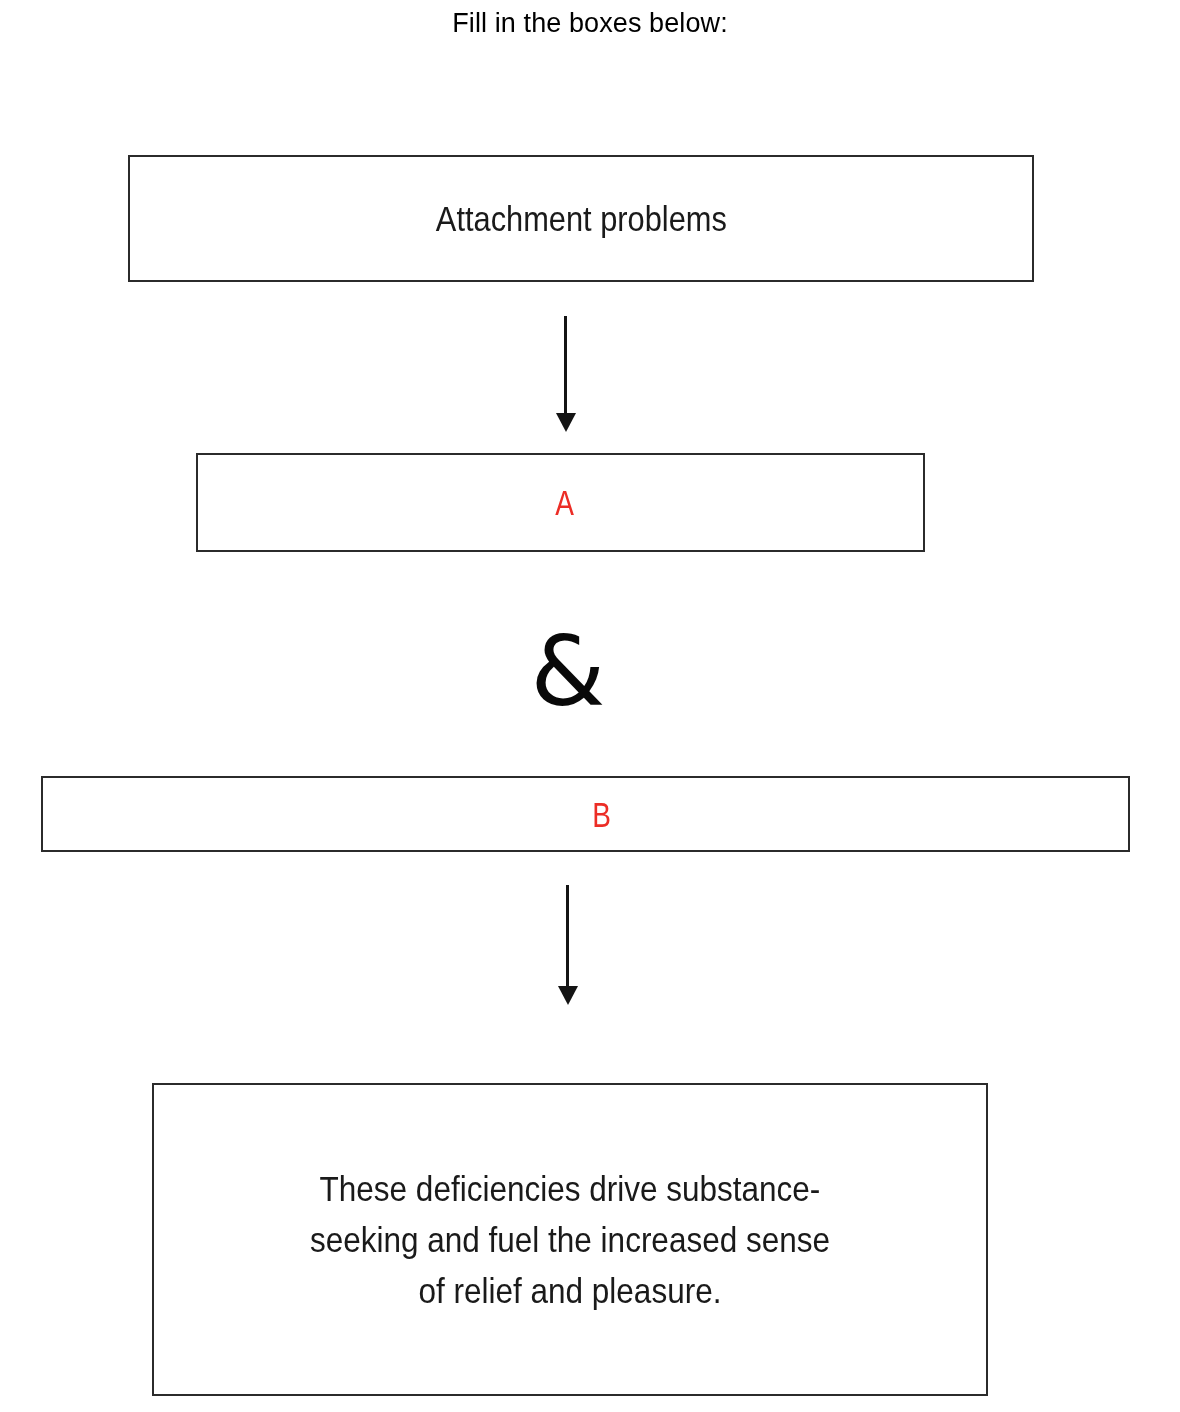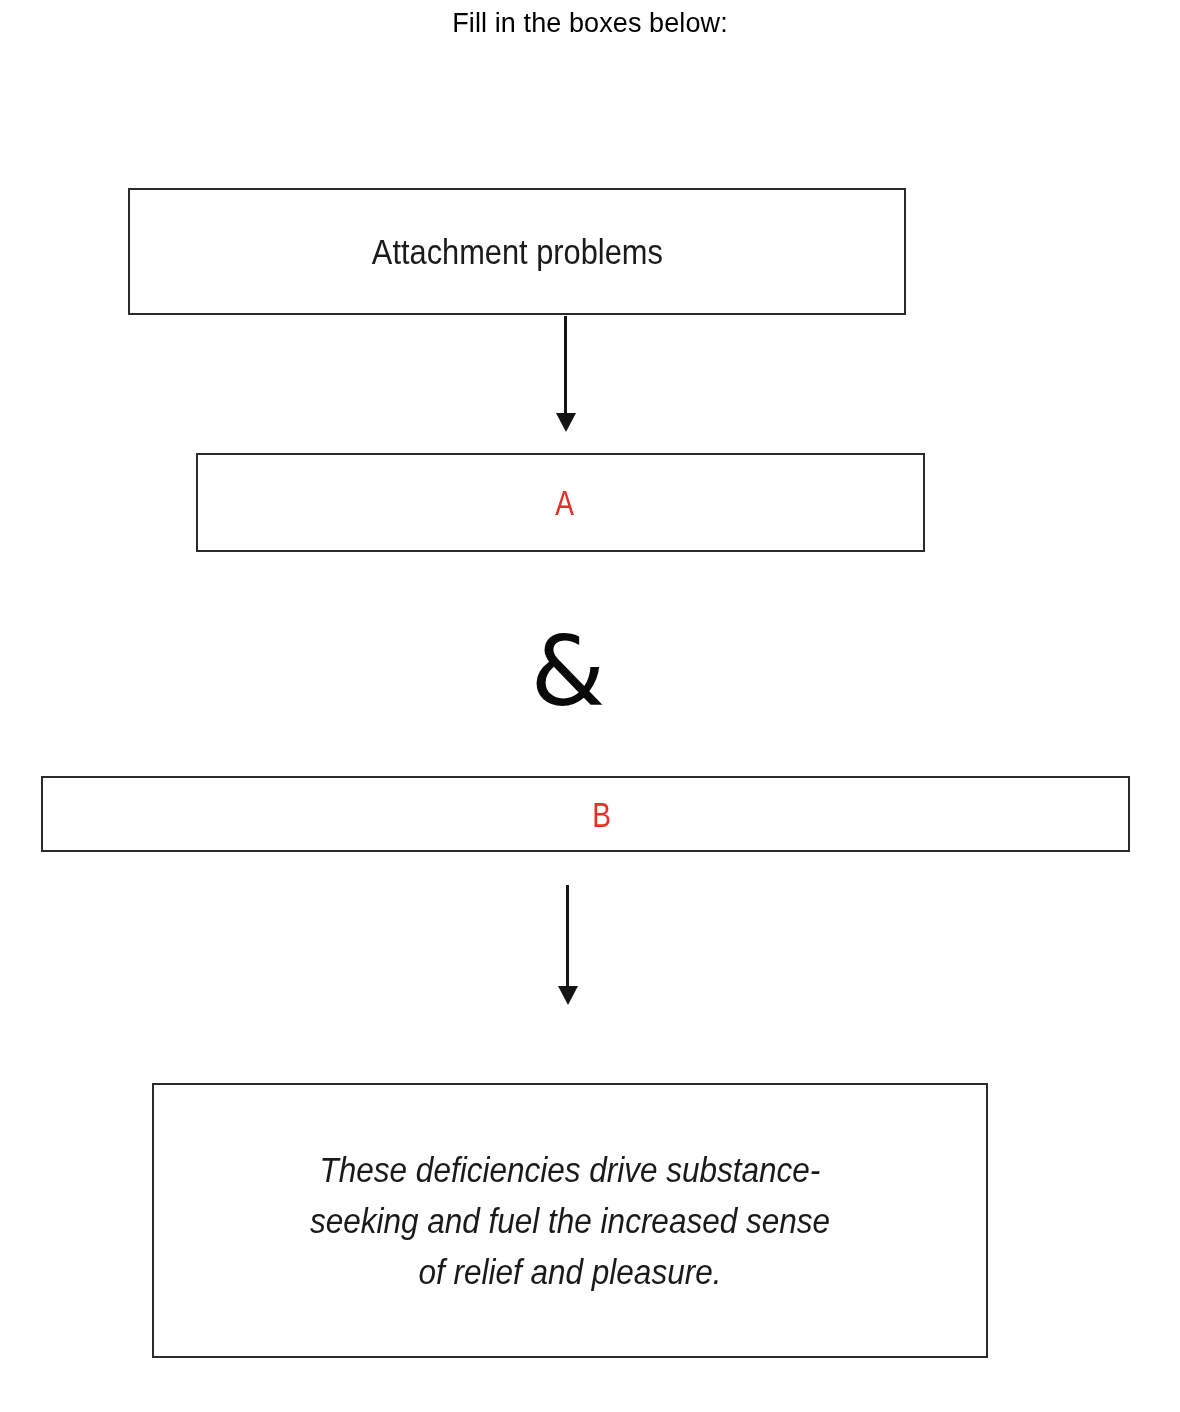--- a/index.html
+++ b/index.html
@@ -60,22 +60,22 @@
     transform-origin: center center;
     white-space: pre-line;
   }
   .fbox .btext.placeholder {
     color: #ec2d26;
   }
 
   
   #box-attachment {
     left: 128px;
-    top: 188px;
-    width: 778px;
+    top: 155px;
+    width: 906px;
     height: 127px;
   }
 
   
   #box-a {
     left: 196px;
     top: 453px;
     width: 729px;
     height: 99px;
   }
@@ -88,22 +88,21 @@
     width: 1089px;
     height: 76px;
   }
   #box-b .btext { transform: scaleX(0.8) translateX(20px); }
 
   
   #box-conclusion {
     left: 152px;
     top: 1083px;
     width: 836px;
-    height: 275px;
-    font-style: italic;
+    height: 313px;
   }
   #box-conclusion .btext {
     font-size: 35px;
     line-height: 51px;
     padding: 0 36px;
     transform: scaleX(0.9);
   }
 
   
   .arrow {

